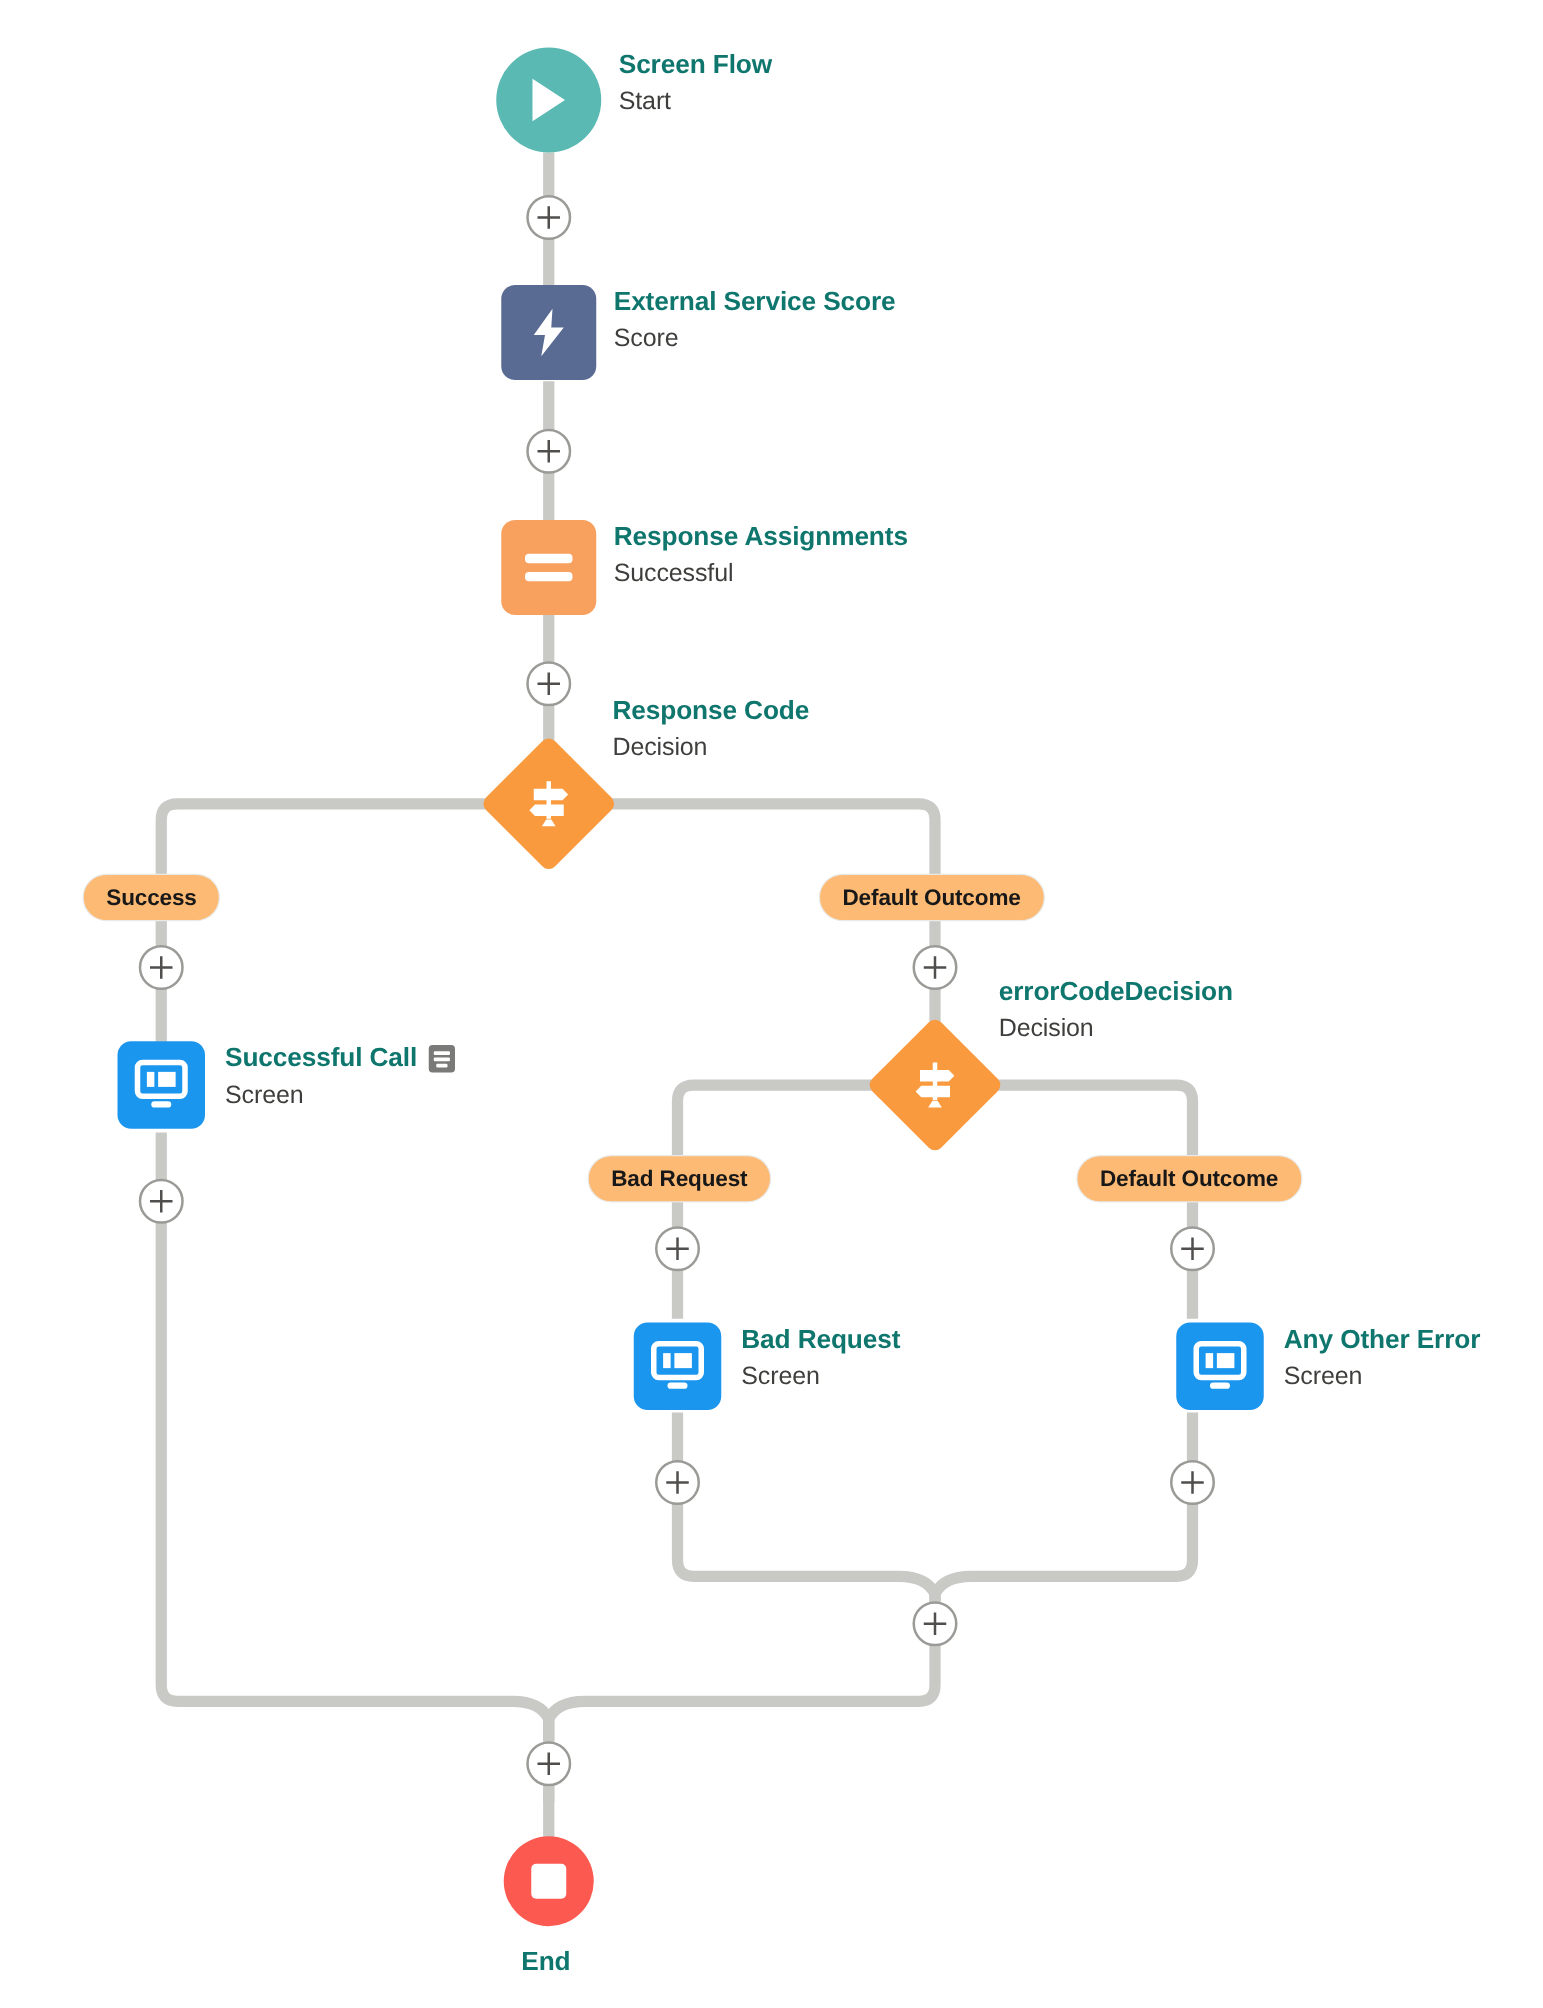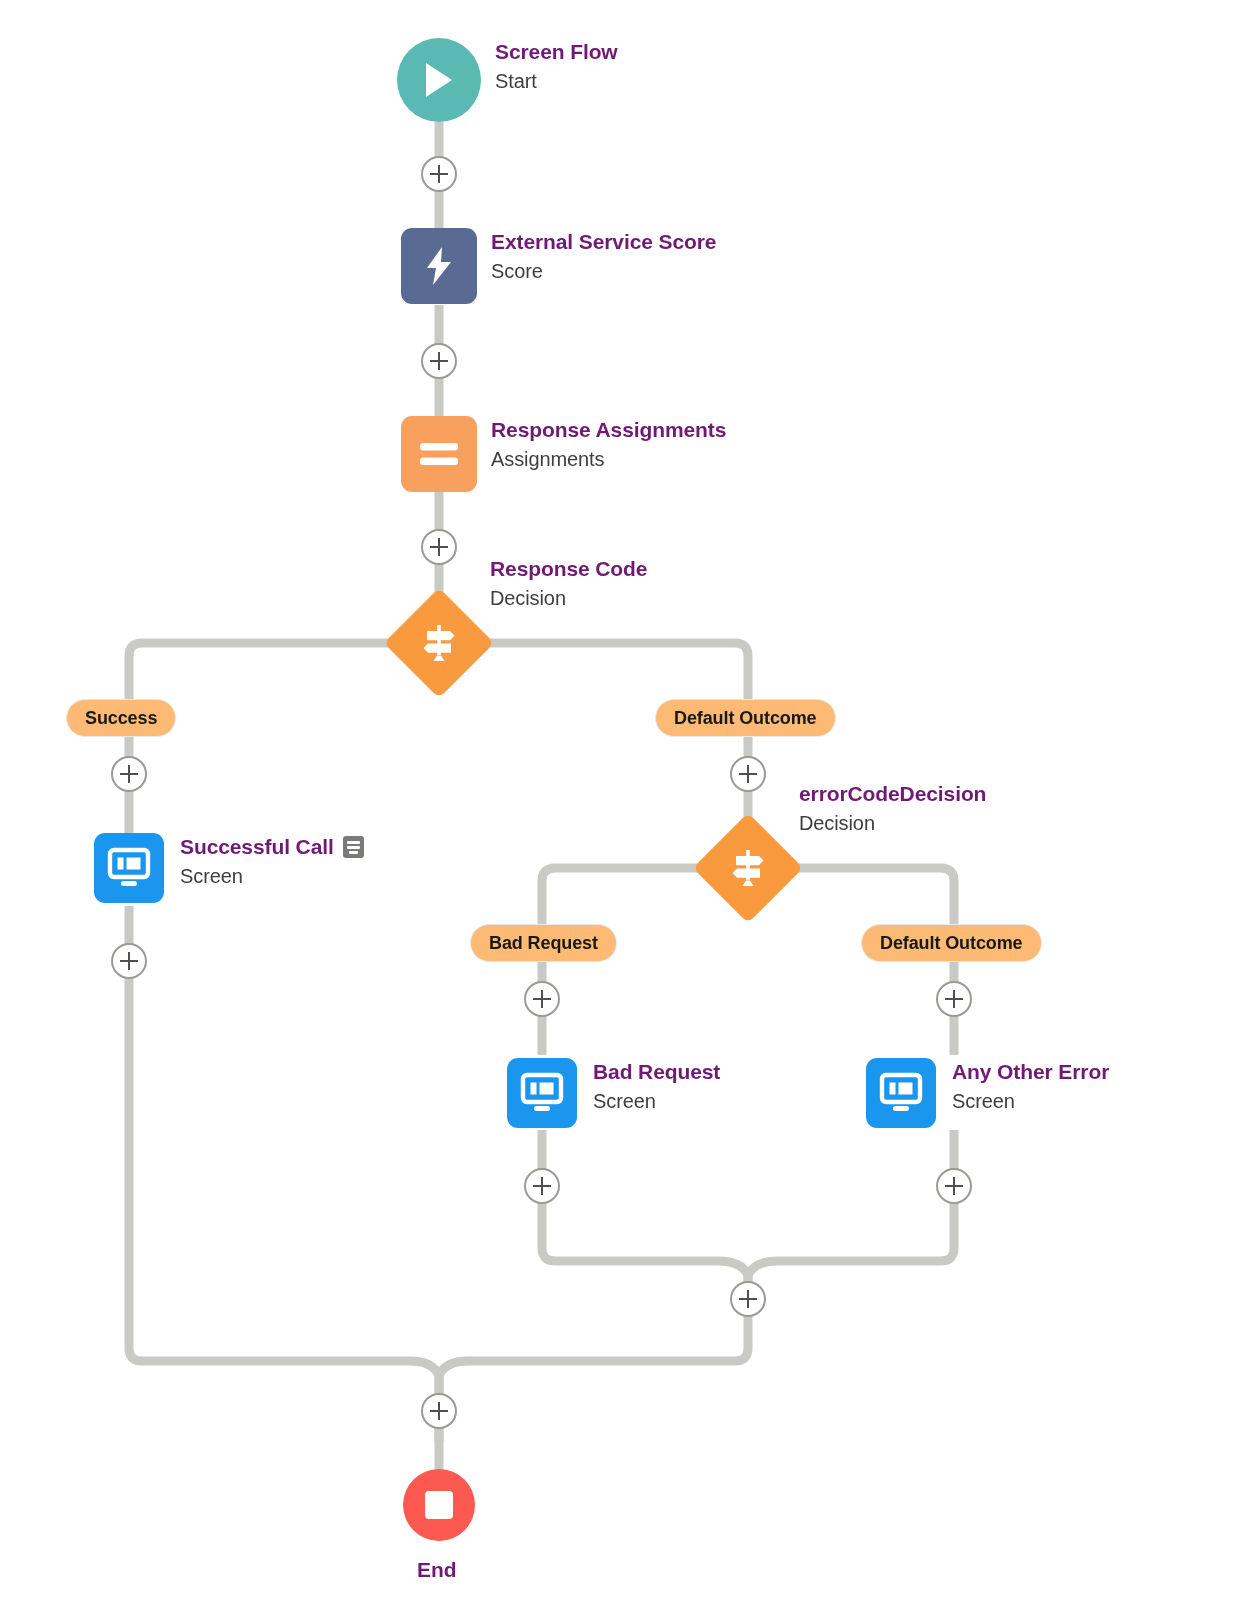--- a/index.html
+++ b/index.html
@@ -36,21 +36,21 @@
   }
   .labels{
     margin-left:14px;
     line-height:1.28;
     white-space:nowrap;
     padding-top:1px;
   }
   .ltitle{
     font-size:21px;
     font-weight:bold;
-    color:#701a75;
+    color:#0f766e;
     letter-spacing:-0.1px;
     display:flex;
     align-items:center;
     gap:9px;
   }
   .lsub{
     font-size:20px;
     font-weight:normal;
     color:#3e3e3c;
     letter-spacing:-0.1px;
@@ -219,21 +219,21 @@
     <div class="glyph g-assign">
       <svg width="42" height="26" viewBox="0 0 42 26">
         <rect x="2" y="2" width="38" height="7.5" rx="3.2" fill="#ffffff"></rect>
         <rect x="2" y="16.5" width="38" height="7.5" rx="3.2" fill="#ffffff"></rect>
       </svg>
     </div>
     <div class="labels">
       <div class="ltitle">
           <span>Response Assignments</span>
         </div>
-      <div class="lsub">Assignments</div>
+      <div class="lsub">Successful</div>
     </div>
   </div>
 
   <div class="node node-decision" style="left:384px; top:588px;">
     <div class="dec-box">
       <div class="glyph g-decision">
         <svg width="44" height="44" viewBox="0 0 44 44">
           <rect x="20.2" y="4" width="3.6" height="30" fill="#ffffff"></rect>
           <path d="M10 10 L33 10 L37.5 14.6 L33 19.2 L10 19.2 Z" fill="#ffffff"></path>
           <path d="M34 22.5 L11 22.5 L6.5 27.1 L11 31.7 L34 31.7 Z" fill="#ffffff"></path>
@@ -300,21 +300,21 @@
       </svg>
     </div>
     <div class="labels" style="margin-left:16px;">
       <div class="ltitle">
           <span>Bad Request</span>
         </div>
       <div class="lsub">Screen</div>
     </div>
   </div>
 
-  <div class="node" style="left:866px; top:1058px;">
+  <div class="node" style="left:941px; top:1058px;">
     <div class="glyph g-screen">
       <svg width="44" height="42" viewBox="0 0 44 42">
         <rect x="3" y="3" width="38" height="27" rx="4" fill="none" stroke="#ffffff" stroke-width="4.4"></rect>
         <rect x="10.5" y="10.5" width="6" height="12" fill="#ffffff"></rect>
         <rect x="19.5" y="10.5" width="14" height="12" fill="#ffffff"></rect>
         <rect x="14" y="34" width="16" height="5" rx="2.5" fill="#ffffff"></rect>
       </svg>
     </div>
     <div class="labels" style="margin-left:16px;">
       <div class="ltitle">

